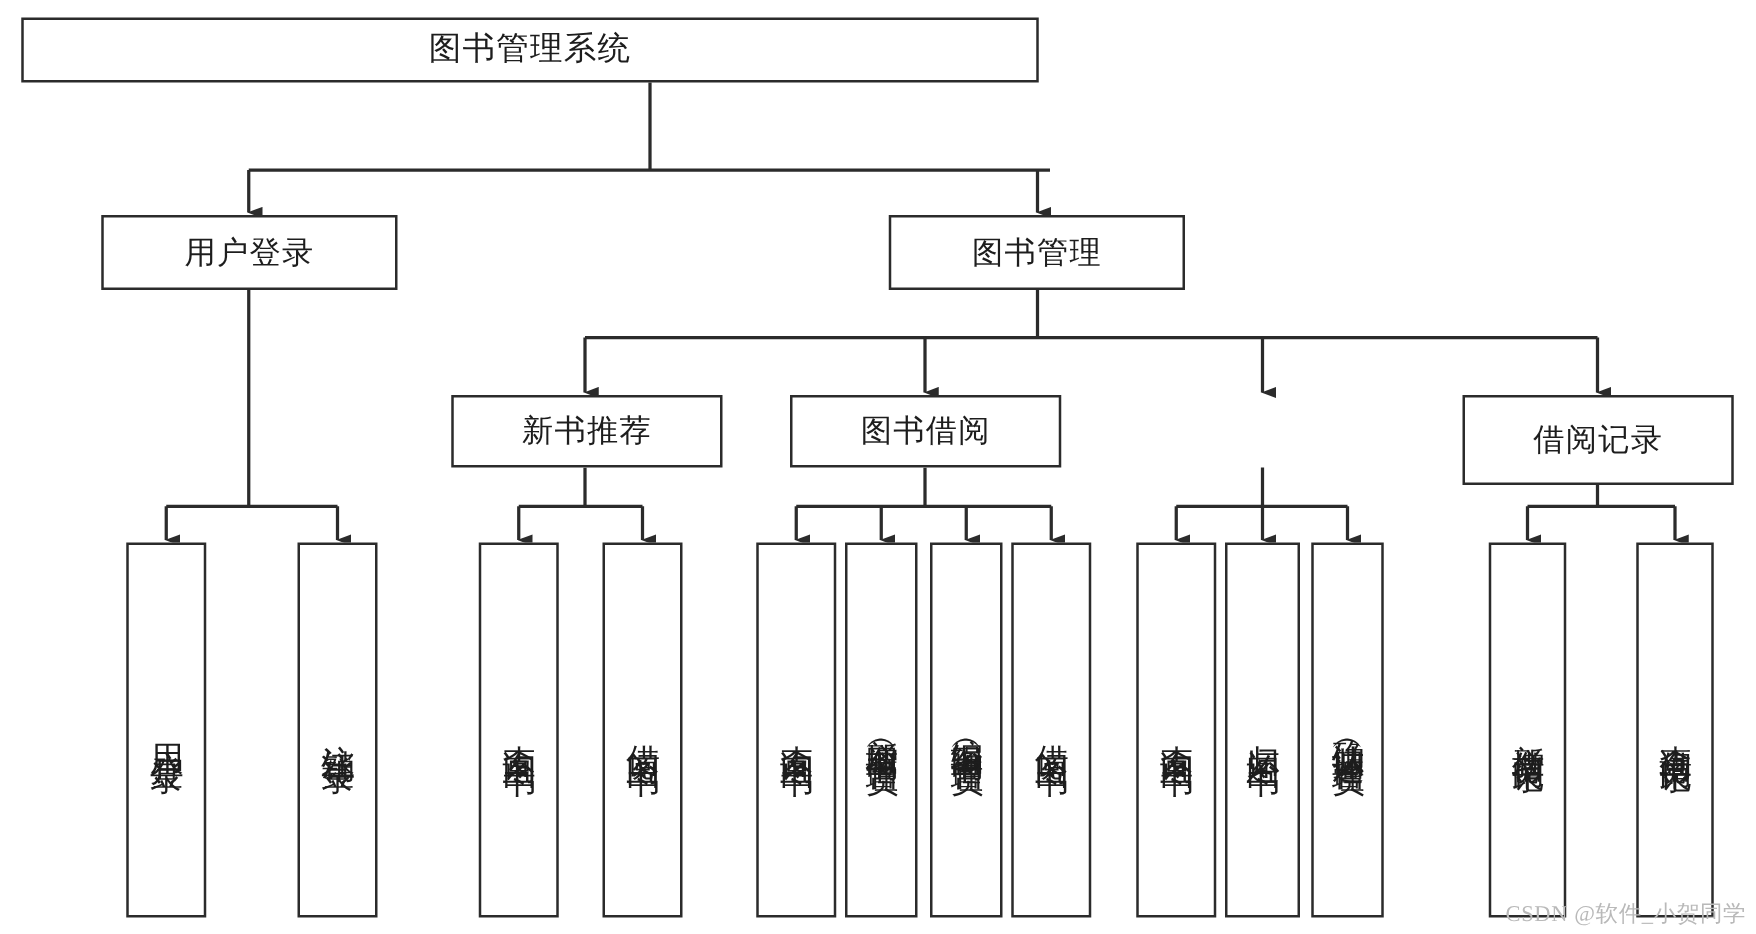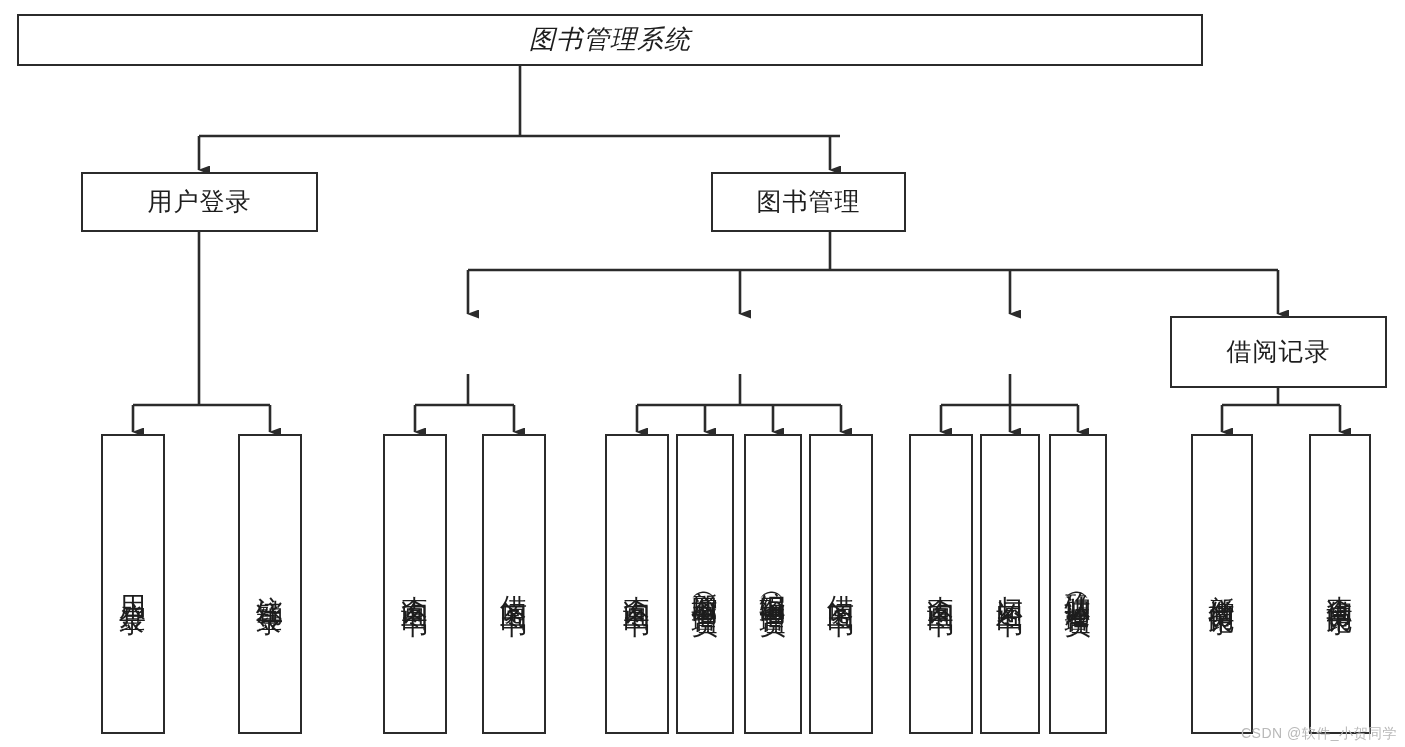--- a/index.html
+++ b/index.html
@@ -43,26 +43,26 @@
     line-height:1.0;
     letter-spacing:5px;
     white-space:nowrap;
   }
   .node.v.tall .lbl{font-size:26px;letter-spacing:3px;}
 
   #watermark{
     position:absolute;
     right:8px;
     bottom:4px;
-    font-size:14px;
+    font-size:18px;
     color:#b9b9b9;
     letter-spacing:0.5px;
     z-index:6;
     white-space:nowrap;
-    font-family:Liberation Sans, sans-serif;
+    font-family:Liberation Serif, serif;
   }
 </style>
 </head>
 <body>
 
 <div id="diagram-root">
 
   <svg id="wires" viewBox="0 0 1405 747" xmlns="http://www.w3.org/2000/svg">
     <defs>
       <marker id="arr" markerWidth="10" markerHeight="12" refX="4.5" refY="11" orient="auto" markerUnits="userSpaceOnUse">
@@ -108,31 +108,37 @@
       <path d="M1010,405 L1010,432" marker-end="url(#arr)"></path>
       <path d="M1078,405 L1078,432" marker-end="url(#arr)"></path>
 
       <path d="M1278,374 L1278,405"></path>
       <path d="M1222,405 L1340,405"></path>
       <path d="M1222,405 L1222,432" marker-end="url(#arr)"></path>
       <path d="M1340,405 L1340,432" marker-end="url(#arr)"></path>
     </g>
   </svg>
 
-  <div class="node h root" style="left:17px;top:14px;width:1186px;height:52px;font-style:italic;">
+  <div class="node h root" style="left:17px;top:14px;width:814px;height:52px;">
     <span class="lbl">图书管理系统</span>
   </div>
 
   <div class="node h" style="left:81px;top:172px;width:237px;height:60px;">
     <span class="lbl">用户登录</span>
   </div>
-  <div class="node h" style="left:711px;top:172px;width:195px;height:60px;">
+  <div class="node h" style="left:711px;top:172px;width:237px;height:60px;">
     <span class="lbl">图书管理</span>
   </div>
 
+  <div class="node h" style="left:361px;top:316px;width:217px;height:58px;">
+    <span class="lbl">新书推荐</span>
+  </div>
+  <div class="node h" style="left:632px;top:316px;width:217px;height:58px;">
+    <span class="lbl">图书借阅</span>
+  </div>
   <div class="node h" style="left:1170px;top:316px;width:217px;height:72px;">
     <span class="lbl">借阅记录</span>
   </div>
 
   <div class="node v" style="left:101px;top:434px;width:64px;height:300px;">
     <span class="lbl">用户登录</span>
   </div>
   <div class="node v" style="left:238px;top:434px;width:64px;height:300px;">
     <span class="lbl">注销登录</span>
   </div>

